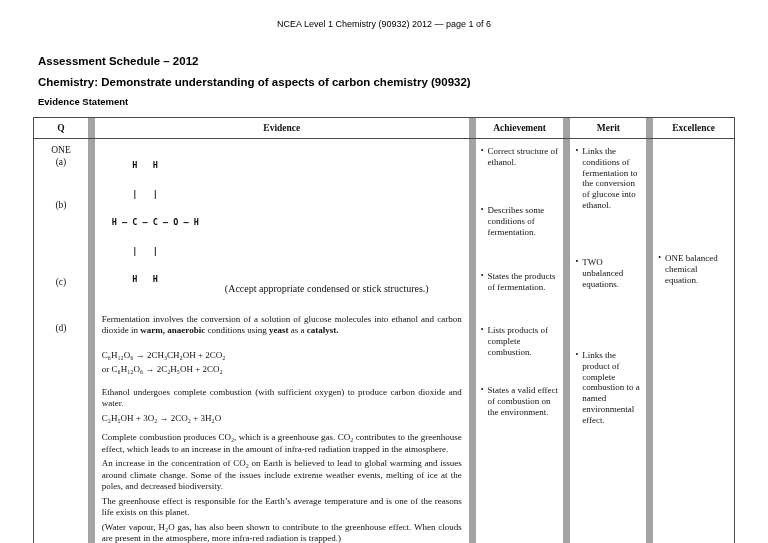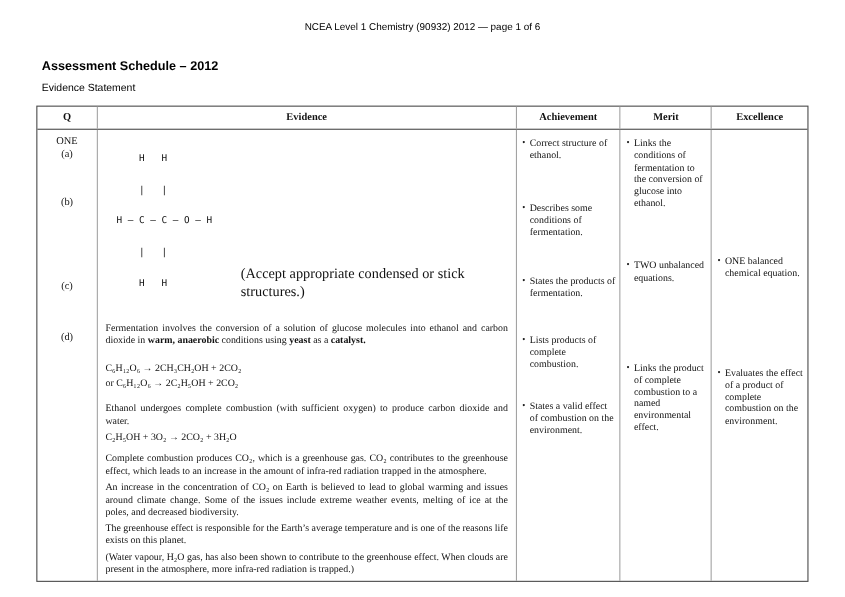--- a/index.html
+++ b/index.html
@@ -26,21 +26,21 @@
     font-size: 11.5px; font-weight: bold; color: #000;
   }
   .doc-subtitle {
     margin-top: 9px;
     font-family: "Liberation Sans", "DejaVu Sans", sans-serif;
     font-size: 11.5px; font-weight: bold; color: #000;
   }
   .section-label {
     margin-top: 8px;
     font-family: "Liberation Sans", "DejaVu Sans", sans-serif;
-    font-size: 9.5px; font-weight: normal; color: #000;
+    font-size: 9.5px; font-weight: bold; color: #000;
   }
 
   .etable {
     margin: 10px 0 0 33px;
     width: 702px;
     border: 1px solid #4a4a4a;
     background: #fff;
   }
   .thead { display: flex; border-bottom: 1px solid #4a4a4a; }
   .thead .hcell {
@@ -49,39 +49,40 @@
     padding: 5px 2px 5px 2px;
   }
   .tbody { display: flex; min-height: 299px; align-items: stretch; }
   .col { position: relative; }
 
   .w-q   { width: 54px;  }
   .w-ev  { width: 382px; }
   .w-ach { width: 95px;  }
   .w-mer { width: 83px;  }
   .w-exc { width: 88px;  }
-  .bl { border-left: 1px solid #a3a3a3; }
+  .bl { border-left: 7px solid #a3a3a3; }
 
   
   .q-label {
     position: absolute; left: 0; right: 0;
     text-align: center;
     font-size: 9.5px;
   }
 
   
   .ev-flow { padding: 0 7px 4px 7px; font-size: 9px; }
   .formula-row { display: flex; align-items: flex-end; margin-top: 3px; }
   .structure {
     font-family: "DejaVu Sans Mono", "Liberation Mono", monospace;
     font-size: 8.5px; line-height: 9.5px;
     white-space: pre;
     margin-left: 10px;
-  }
-  .structure-note { font-size: 13px; margin-left: 14px; margin-bottom: 10px; padding-left: 12px; }
+    font-weight: bold;
+  }
+  .structure-note { font-size: 10px; margin-left: 14px; margin-bottom: 10px; padding-left: 12px; }
   .para { font-size: 9px; line-height: 11.5px; text-align: justify; }
   .mt-ferm { margin-top: 10px; }
   .eq { font-size: 9px; line-height: 11.5px; }
   .mt-eq1 { margin-top: 13px; font-family: Liberation Serif, serif; }
   .mt-eq2 { margin-top: 3px; }
   .mt-comb { margin-top: 11px; }
   .mt-eq3 { margin-top: 3px; }
   .mt-d1 { margin-top: 8px; }
   .mt-d { margin-top: 3px; }
   .bold { font-weight: bold; }
@@ -102,20 +103,21 @@
 </style>
 </head>
 <body>
 
 <div class="page">
 
   <div class="page-header">NCEA Level 1 Chemistry (90932) 2012 — page 1 of 6</div>
 
   <div class="title-block">
     <div class="doc-title">Assessment Schedule – 2012</div>
+    <div class="doc-subtitle">Chemistry: Demonstrate understanding of aspects of carbon chemistry (90932)</div>
     <div class="section-label">Evidence Statement</div>
   </div>
 
   <div class="etable">
 
     <div class="thead">
       <div class="hcell w-q">Q</div>
       <div class="hcell w-ev bl">Evidence</div>
       <div class="hcell w-ach bl">Achievement</div>
       <div class="hcell w-mer bl">Merit</div>
@@ -188,20 +190,17 @@
           </div>
         <div class="bullet-item" style="top:211px">
             <span class="b-text">Links the product of complete combustion to a named environmental effect.</span>
           </div>
       </div>
 
       <div class="col w-exc bl">
         <div class="bullet-item" style="top:114px">
             <span class="b-text">ONE balanced chemical equation.</span>
           </div>
-        <div class="bullet-item" style="top:216px">
-            <span class="b-text">Evaluates the effect of a product of complete combustion on the environment.</span>
-          </div>
       </div>
 
     </div>
   </div>
 </div>
 
 </body></html>

